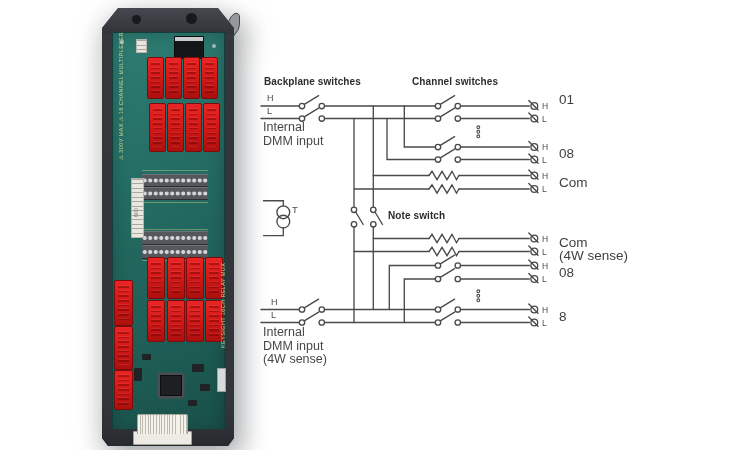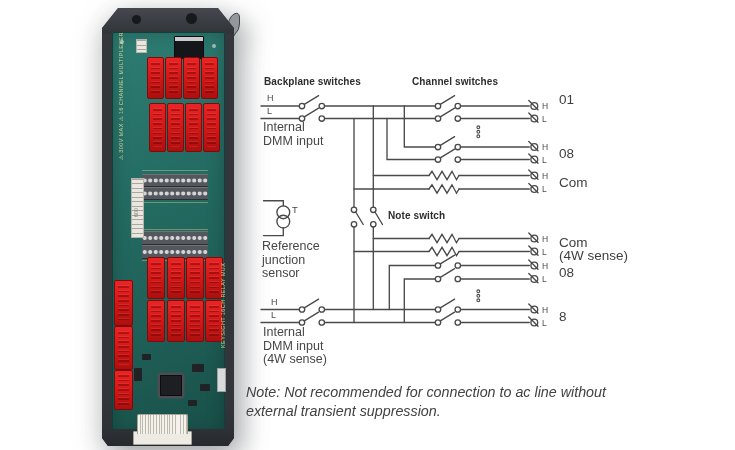--- a/index.html
+++ b/index.html
@@ -291,23 +291,20 @@
   <div class="hdr" style="left:264px;top:76px;">Backplane switches</div>
   <div class="hdr" style="left:412px;top:76px;">Channel switches</div>
   <div class="hdr" style="left:388px;top:210px;">Note switch</div>
 
   <div class="sl" style="left:267px;top:93px;">H</div>
   <div class="sl" style="left:267px;top:105.5px;">L</div>
   <div class="ml" style="left:263px;top:121px;">Internal
 DMM input</div>
 
   <div class="tsym" style="left:292px;top:204px;">T</div>
-  <div class="ml" style="left:262px;top:240px;">Reference
-junction
-sensor</div>
 
   <div class="sl" style="left:271px;top:297px;">H</div>
   <div class="sl" style="left:271px;top:310px;">L</div>
   <div class="ml" style="left:263px;top:326px;">Internal
 DMM input
 (4W sense)</div>
 
   <span class="tl" style="top:106px;">H</span>
   <span class="tl" style="top:118.5px;">L</span>
   <span class="cn" style="top:99px;">01</span>
@@ -326,14 +323,13 @@
 (4W sense)</span>
 
   <span class="tl" style="top:265.5px;">H</span>
   <span class="tl" style="top:279px;">L</span>
   <span class="cn" style="top:272.2px;">08</span>
 
   <span class="tl" style="top:309.5px;">H</span>
   <span class="tl" style="top:322.5px;">L</span>
   <span class="cn" style="top:316px;">8</span>
 
-  <div class="note">Note: Not recommended for connection to ac line without external transient suppression.</div>
 </div>
 
 </body></html>

